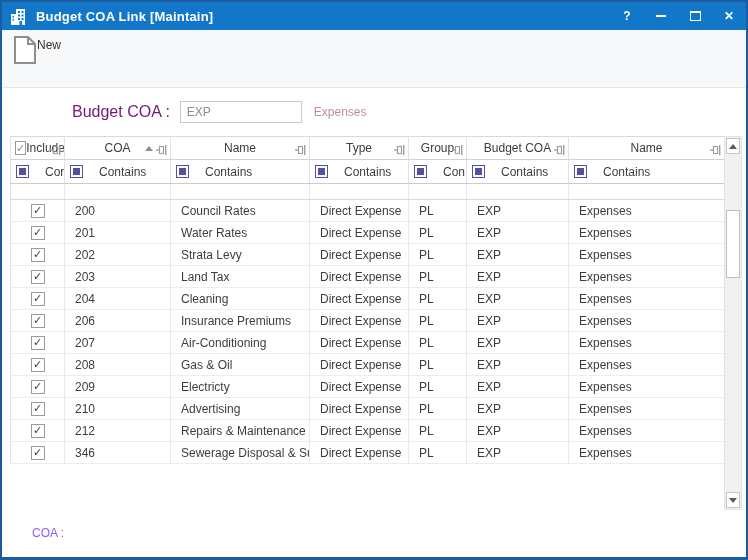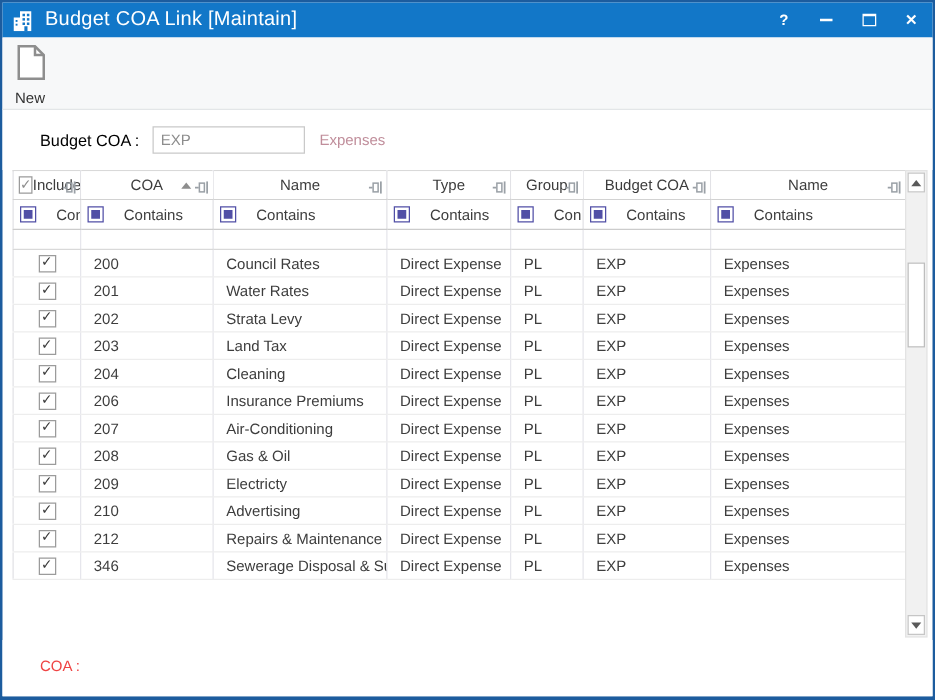--- a/index.html
+++ b/index.html
@@ -11,44 +11,44 @@
     border: 2px solid #1c5c9e; border-bottom-width: 3px;
     background: #fff; display: flex; flex-direction: column;
   }
 
   
   .titlebar {
     height: 28px; background: #1277c8; color: #fff;
     display: flex; align-items: center; flex: 0 0 28px;
   }
   .titlebar .app-icon { margin: 0 8px 0 8px; display: flex; }
-  .titlebar .title { font-size: 16px; font-weight: 400; letter-spacing: .2px; }
+  .titlebar .title { font-size: 13px; font-weight: 700; letter-spacing: .2px; }
   .title-controls { margin-left: auto; display: flex; align-items: center; height: 100%; }
   .tc-btn {
     width: 34px; height: 100%; display: flex; align-items: center; justify-content: center;
     color: #fff; font-size: 12px; font-weight: 700; cursor: default;
   }
   .min-bar { width: 10px; height: 2px; background: #fff; display: inline-block; }
   .max-box { width: 11px; height: 10px; border: 1px solid #fff; border-top-width: 2px; display: inline-block; }
 
   
   .toolbar {
     height: 58px; flex: 0 0 58px; background: #f7f8f9;
     border-bottom: 1px solid #e3e6e8; padding: 6px 0 0 10px;
   }
-  .tool-new { width: 44px; display: flex; flex-direction: column; align-items: flex-start; justify-content: center; }
+  .tool-new { width: 44px; display: flex; flex-direction: row; align-items: flex-start; }
   .tool-new .glyph { margin-left: 1px; }
   .tool-new .lbl { font-size: 12px; color: #333; margin-top: 2px; }
 
   
   .param-row {
     height: 48px; flex: 0 0 48px; background: #fff;
     display: flex; align-items: center; padding-left: 30px;
   }
-  .param-row .plabel { font-size: 13px; color: #000000; }
+  .param-row .plabel { font-size: 16px; color: #701a75; margin-left: 40px; }
   .param-row input {
     margin-left: 10px; width: 122px; height: 22px;
     border: 1px solid #c9c9c9; font-family: "Liberation Sans", sans-serif;
     font-size: 12px; color: #8d8d8d; padding-left: 6px; outline: none; background: #fff;
   }
   .param-row .pname { margin-left: 12px; font-size: 12px; color: #c08e9b; }
 
   
   .grid-section { flex: 0 0 376px; height: 376px; position: relative; padding-left: 8px; }
   table.grid {
@@ -106,21 +106,21 @@
     border: 1px solid #c6c6c6; display: flex; align-items: center; justify-content: center;
   }
   .vs-up { top: 1px; }
   .vs-down { bottom: 1px; }
   .tri-up { width: 0; height: 0; border-left: 4px solid transparent; border-right: 4px solid transparent; border-bottom: 5px solid #5a5a5a; }
   .tri-down { width: 0; height: 0; border-left: 4px solid transparent; border-right: 4px solid transparent; border-top: 5px solid #5a5a5a; }
   .vs-thumb { position: absolute; left: 1px; top: 73px; width: 14px; height: 68px; background: #fff; border: 1px solid #bdbdbd; }
 
   
   .footer { flex: 1; background: #fff; display: flex; align-items: flex-start; padding: 14px 0 0 30px; }
-  .footer .flabel { font-size: 12px; color: #ef4444; }
+  .footer .flabel { font-size: 12px; color: #8b5cf6; }
 </style>
 </head>
 <body>
 
 <div class="window">
 
   <div class="titlebar">
     <span class="app-icon">
       <svg width="18" height="17" viewBox="0 0 18 17">
         <rect x="1" y="6" width="5" height="11" fill="#fff"></rect>

